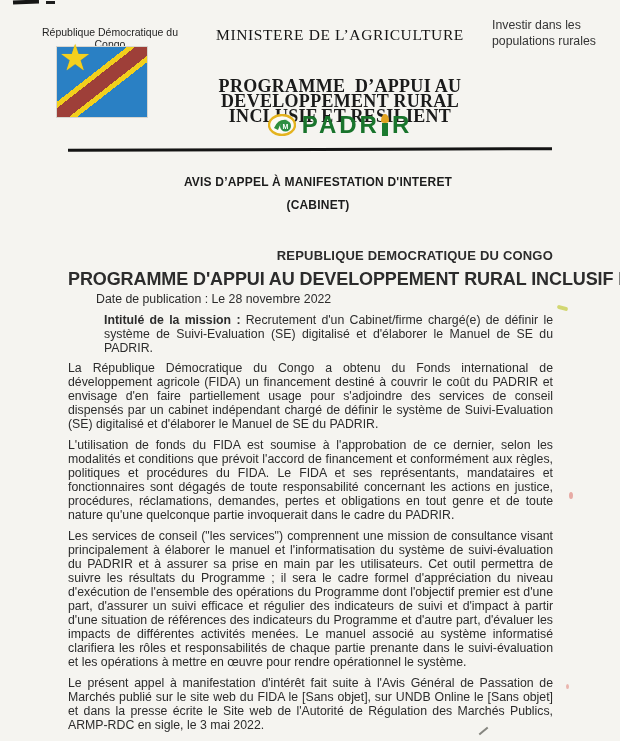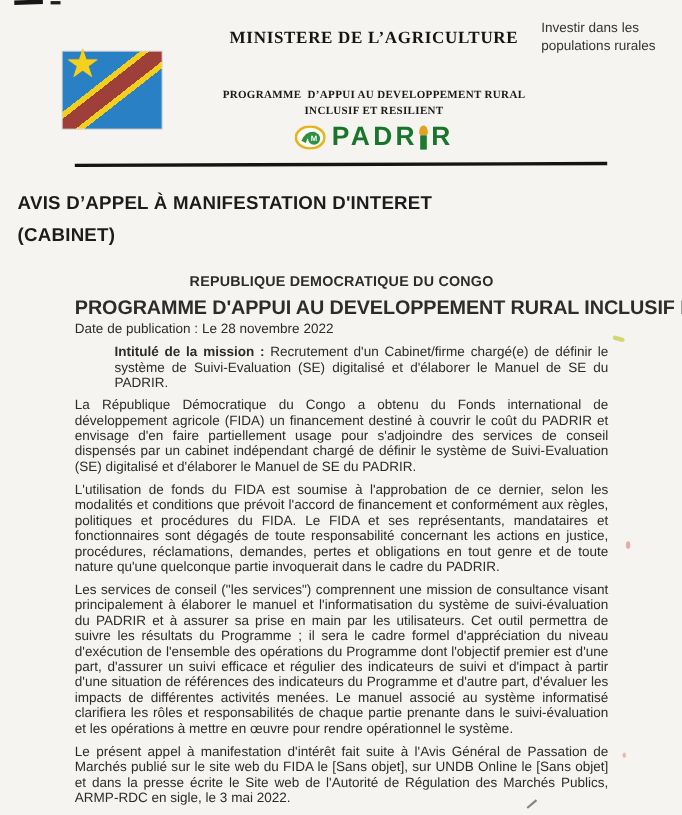--- a/index.html
+++ b/index.html
@@ -27,63 +27,64 @@
       #9e3f39 43.5%, #9e3f39 56.5%,
       #f2cf1c 56.5%, #f2cf1c 61%,
       #2a80c4 61%, #2a80c4 100%);
     box-shadow:0 0 0 1px #d8d6d0;
   }
   .flag .star { position:absolute; left:2px; top:-7px; font-size:36px; line-height:1; color:#f5d01e; text-shadow:0 0 1px #caa90e; }
 
   
   .ministry {
     position:absolute; left:190px; top:26px; width:300px; text-align:center;
-    font-family:"Liberation Serif", serif; font-weight:bold; font-size:15.5px; letter-spacing:.6px; color:#151515;
+    font-family:"Liberation Serif", serif; font-weight:normal; font-size:15.5px; letter-spacing:.6px; color:#151515;
   }
   .program {
     position:absolute; left:190px; top:79px; width:300px; text-align:center;
-    font-family:"Liberation Serif", serif; font-weight:bold; font-size:10px; line-height:15px; letter-spacing:.3px; color:#1a1a1a;
+    font-family:"Liberation Serif", serif; font-weight:bold; font-size:18px; line-height:15px; letter-spacing:.3px; color:#1a1a1a;
   }
   .program .line { white-space:pre-wrap; }
   .padrir-logo { position:absolute; left:190px; top:109px; width:300px; height:32px; display:flex; align-items:center; justify-content:center; gap:6px; }
   .padrir-text { display:flex; align-items:flex-end; font-weight:700; font-size:24px; line-height:22px; letter-spacing:3px; color:#19742c; }
   .corn-i { position:relative; display:inline-block; width:10px; height:22px; margin:0 2px 0 0; }
   .corn-i .stem { position:absolute; bottom:0; left:2px; width:6px; height:13px; background:#1c7a2e; }
   .corn-i .cob { position:absolute; top:0; left:1px; width:8px; height:9px; background:#e2a31f; border-radius:50% 50% 45% 45% / 80% 80% 25% 25%; }
 
   
   .fida { position:absolute; left:492px; top:12px; width:126px; }
   .fida-row { display:flex; align-items:flex-end; gap:2px; }
   .fida-word { font-weight:800; font-size:26px; line-height:.85; letter-spacing:.5px; color:#222b33; }
   .fida-tag { margin-top:6px; font-size:12.3px; line-height:15.5px; color:#343434; }
 
   .divider { position:absolute; left:68px; top:148px; width:484px; height:3px; background:#141414; transform:rotate(-.2deg); }
 
-  .title { position:absolute; left:16px; right:0; top:175px; font-weight:bold; font-size:17px; color:#1c1c1c; letter-spacing:.2px; }
+  .title { position:absolute; left:16px; right:0; top:175px; text-align:center; font-weight:bold; font-size:12px; color:#1c1c1c; letter-spacing:.2px; }
   .title .t2 { margin-top:9px; }
 
   
   .body { position:absolute; left:68px; top:249px; width:485px; font-size:12.3px; line-height:14px; text-align:justify; }
   .body p { margin-bottom:7px; }
-  .h1 { font-weight:bold; font-size:13px; letter-spacing:.2px; margin-bottom:9px !important; text-align:center; }
+  .h1 { font-weight:bold; font-size:13px; letter-spacing:.2px; margin-bottom:9px !important; text-align:right; }
   .h2 { font-weight:bold; font-size:18px; letter-spacing:-.1px; white-space:nowrap; margin-bottom:6px !important; text-align:left; }
-  .date-line { margin-bottom:7px !important; }
+  .date-line { margin-bottom:7px !important;margin-left:28px; }
   .mission-line { margin-bottom:6px !important;margin-left:36px; }
   .ref-line { margin-bottom:8px !important; }
   .body p:last-child { margin-bottom:0; }
   strong { font-weight:bold; }
 </style>
 </head>
 <body>
 
 <div class="page">
 
   <div class="mark1"></div>
   <div class="mark2"></div>
 
+  <div class="country-label">République Démocratique du Congo</div>
   <div class="flag">
     <span class="star">★</span>
   </div>
 
   <div class="ministry">MINISTERE DE L’AGRICULTURE</div>
   <div class="program">
     <div class="line">PROGRAMME  D’APPUI AU DEVELOPPEMENT RURAL</div>
     <div class="line">INCLUSIF ET RESILIENT</div>
   </div>
   <div class="padrir-logo">

